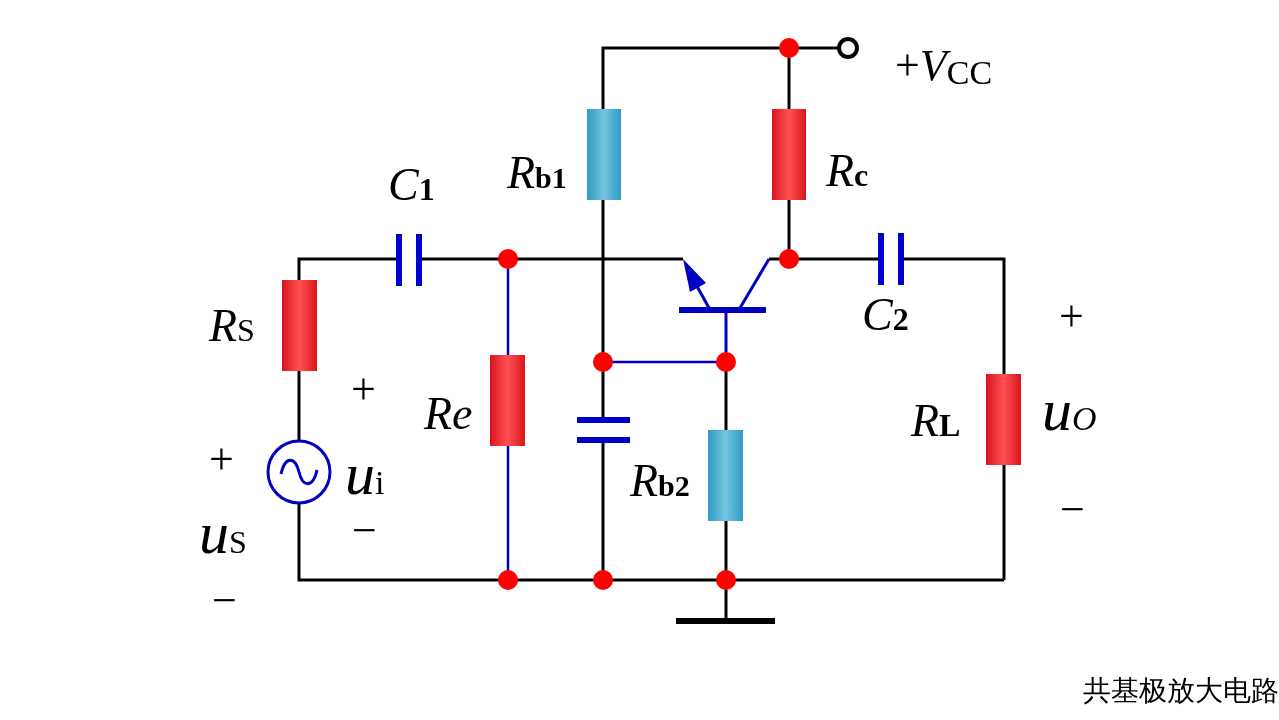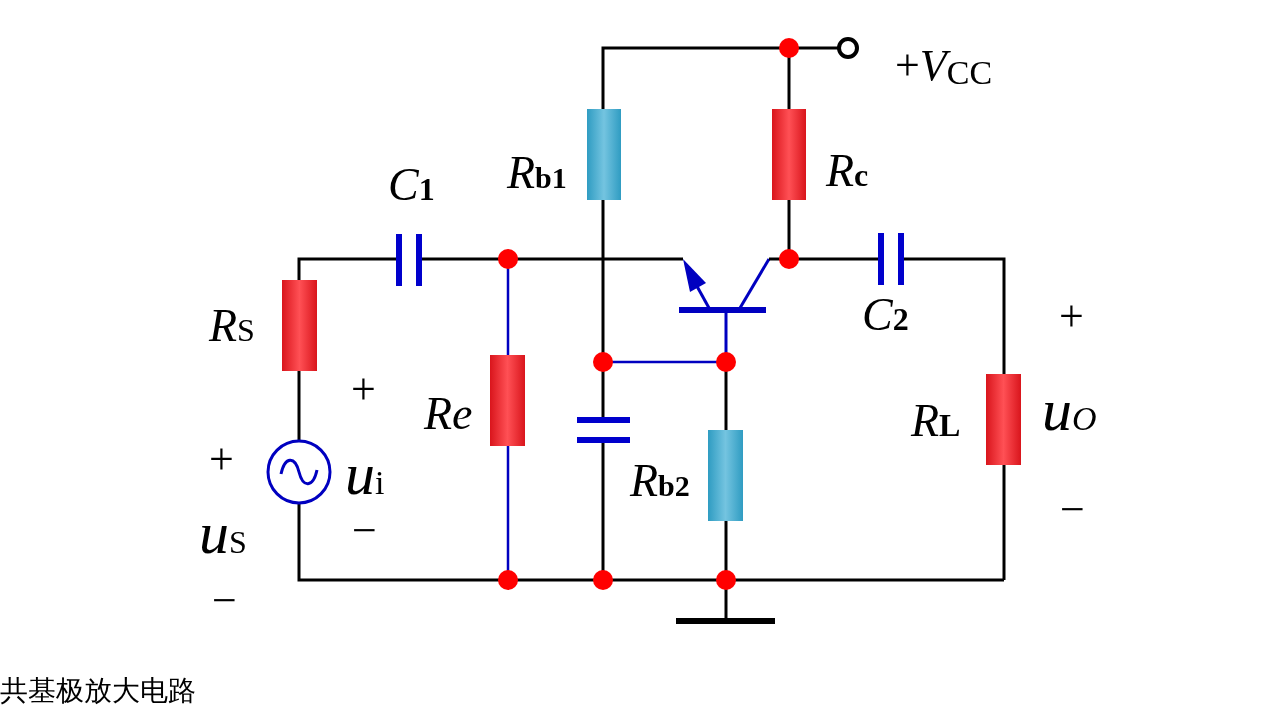--- a/index.html
+++ b/index.html
@@ -1,21 +1,21 @@
 <!DOCTYPE html>
 <html><head>
 <meta charset="utf-8">
 <style>
   html, body { margin:0; padding:0; background:#ffffff; }
   body { width:1279px; height:720px; position:relative; overflow:hidden; }
   #circuit { position:absolute; left:0; top:0; }
   .lbl { font-family:"Liberation Serif", "DejaVu Serif", serif; fill:#000; }
   .it { font-style:italic; }
   .bold { font-weight:bold; }
-  #caption { position:absolute; left:0; width:1279px; top:672px; text-align:left;
+  #caption { position:absolute; left:0; width:1279px; top:672px; text-align:right;
              font-family:"DejaVu Sans", "Liberation Sans", sans-serif; font-size:28px; color:#000; }
 </style>
 </head>
 <body>
 
 <svg id="circuit" width="1279" height="720" viewBox="0 0 1279 720" xmlns="http://www.w3.org/2000/svg">
   <defs>
     <linearGradient id="gRed" x1="0" x2="1" y1="0" y2="0">
       <stop offset="0" stop-color="#d9151c"></stop>
       <stop offset="0.5" stop-color="#ff5055"></stop>

